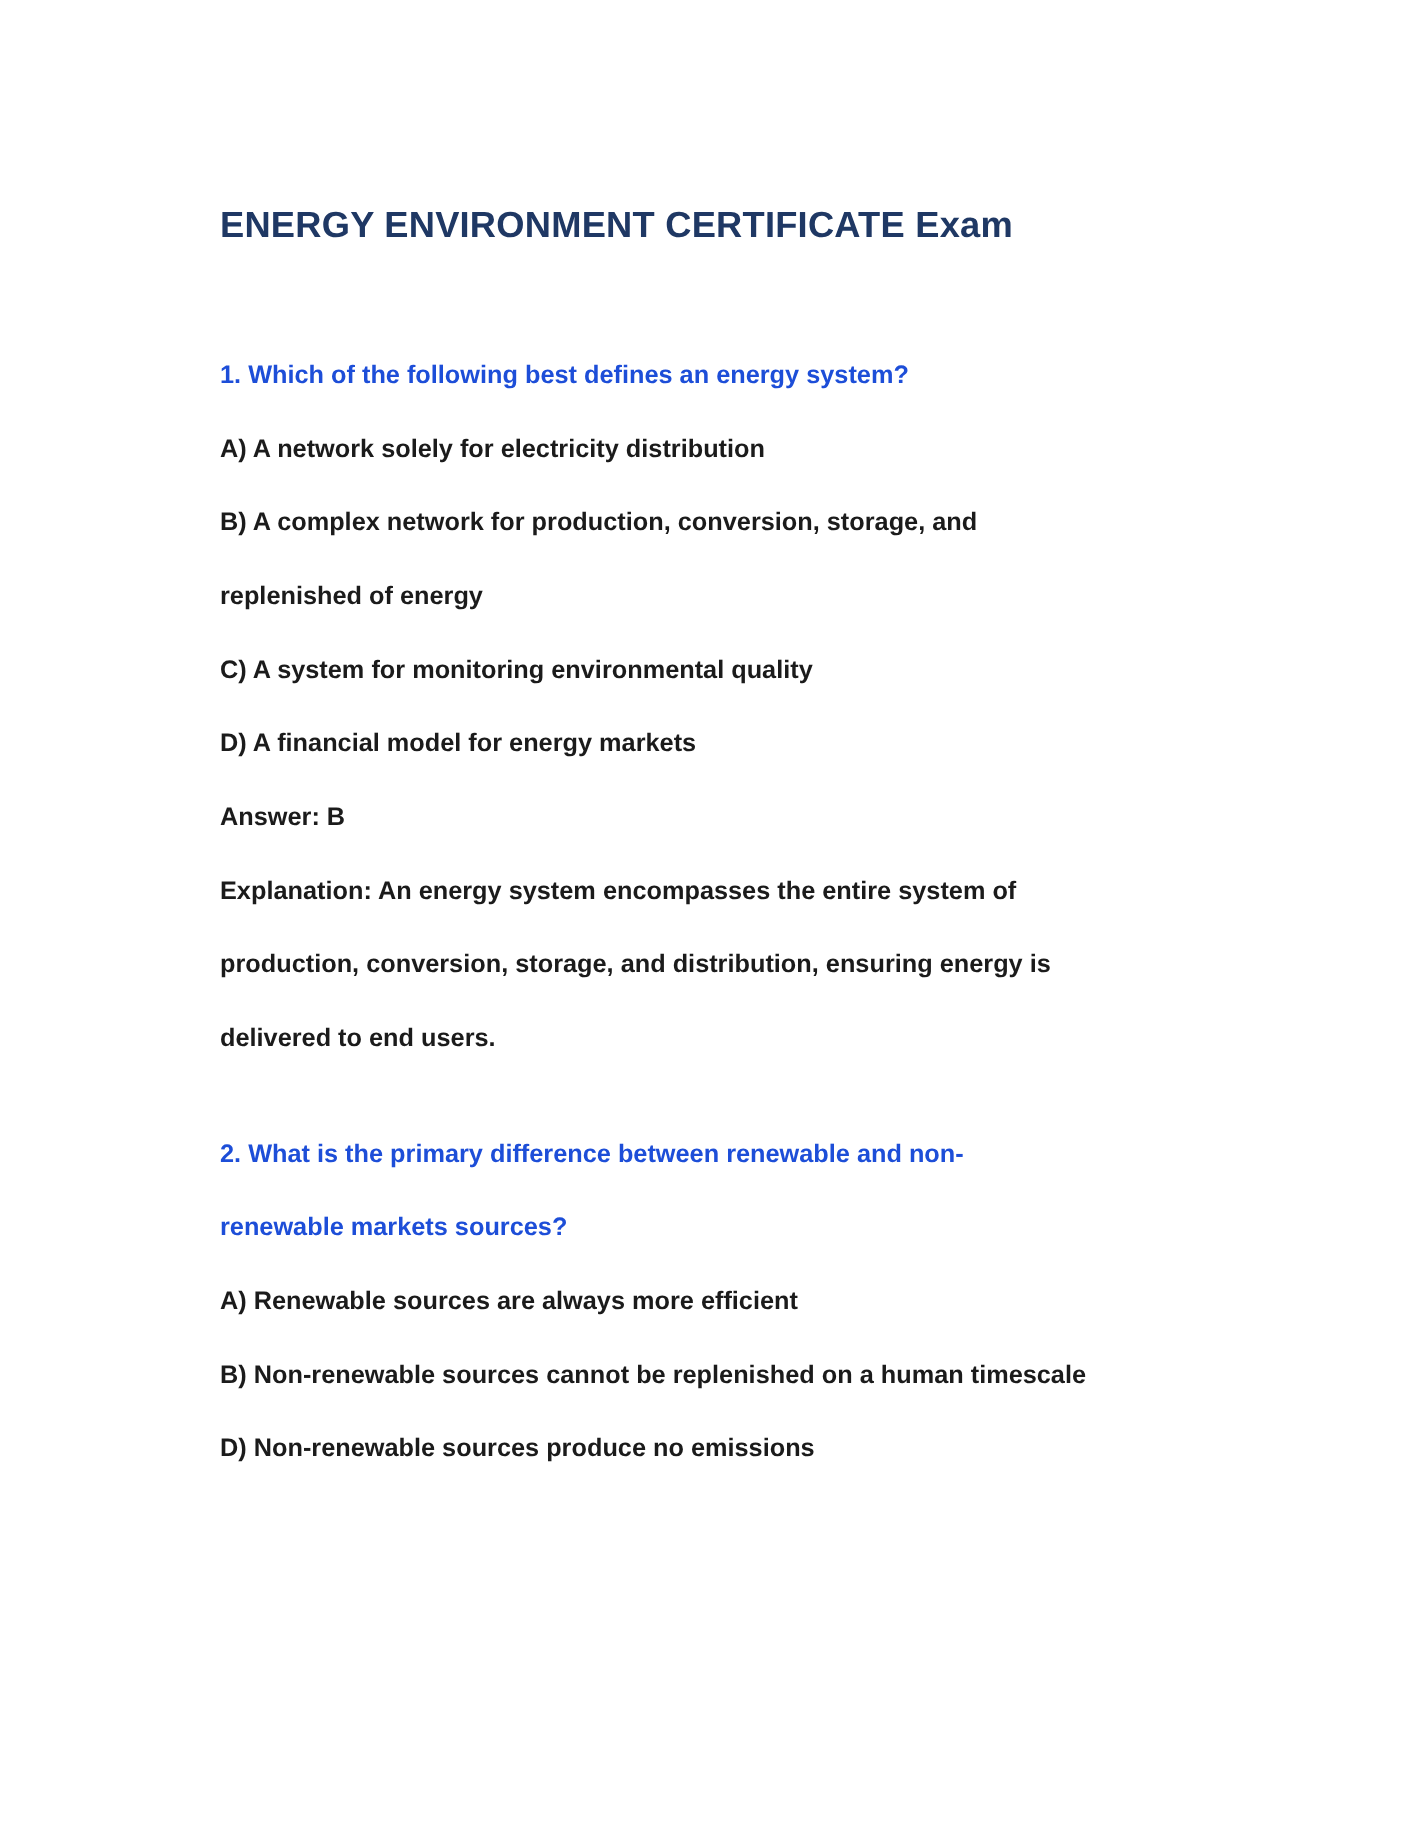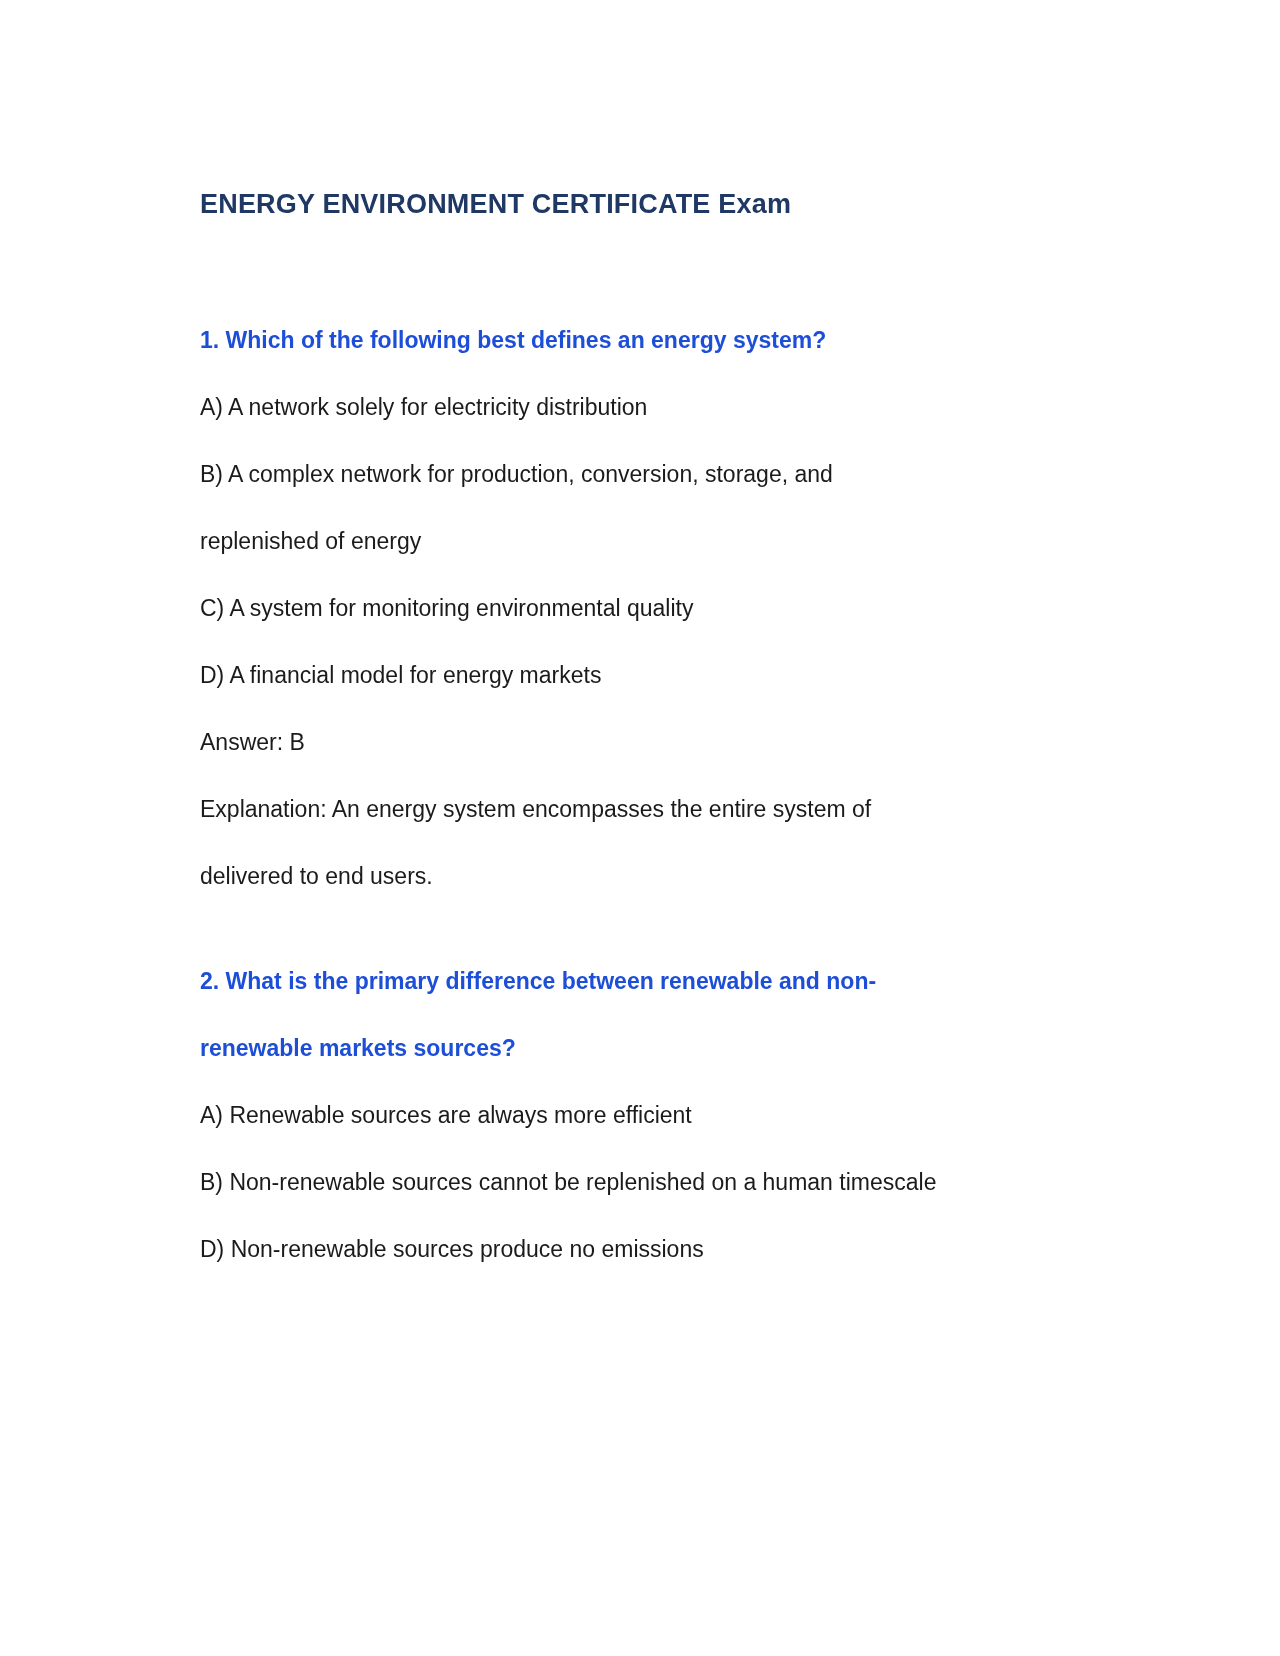--- a/index.html
+++ b/index.html
@@ -15,36 +15,37 @@
     overflow: hidden;
   }
   .page {
     box-sizing: border-box;
     width: 1280px;
     height: 1656px;
     padding: 183px 240px 0 200px;
     background: #ffffff;
   }
   .doc-title {
-    font-size: 27px;
+    font-size: 33px;
     font-weight: bold;
     color: #1f3864;
     line-height: 42px;
     margin: 0;
     letter-spacing: 0.2px;
   }
   .content {
     margin-top: 82px;
   }
   .line {
     font-size: 23px;
     line-height: 67px;
     margin: 0;
     white-space: nowrap;
     color: #1b1b1b;
+    font-weight: bold;
   }
   .bold {
     font-weight: bold;
     color: #1d4ed8;
   }
   .para-gap {
     margin-top: 38px;
   }
 </style>
 </head>
@@ -57,20 +58,21 @@
   <div class="content">
 
     <p class="line bold">1. Which of the following best defines an energy system?</p>
     <p class="line">A) A network solely for electricity distribution</p>
     <p class="line">B) A complex network for production, conversion, storage, and</p>
     <p class="line">replenished of energy</p>
     <p class="line">C) A system for monitoring environmental quality</p>
     <p class="line">D) A financial model for energy markets</p>
     <p class="line">Answer: B</p>
     <p class="line">Explanation: An energy system encompasses the entire system of</p>
+    <p class="line">production, conversion, storage, and distribution, ensuring energy is</p>
     <p class="line">delivered to end users.</p>
 
     <p class="line bold para-gap">2. What is the primary difference between renewable and non-</p>
     <p class="line bold">renewable markets sources?</p>
     <p class="line">A) Renewable sources are always more efficient</p>
     <p class="line">B) Non-renewable sources cannot be replenished on a human timescale</p>
     <p class="line">D) Non-renewable sources produce no emissions</p>
 
   </div>
 </div>

